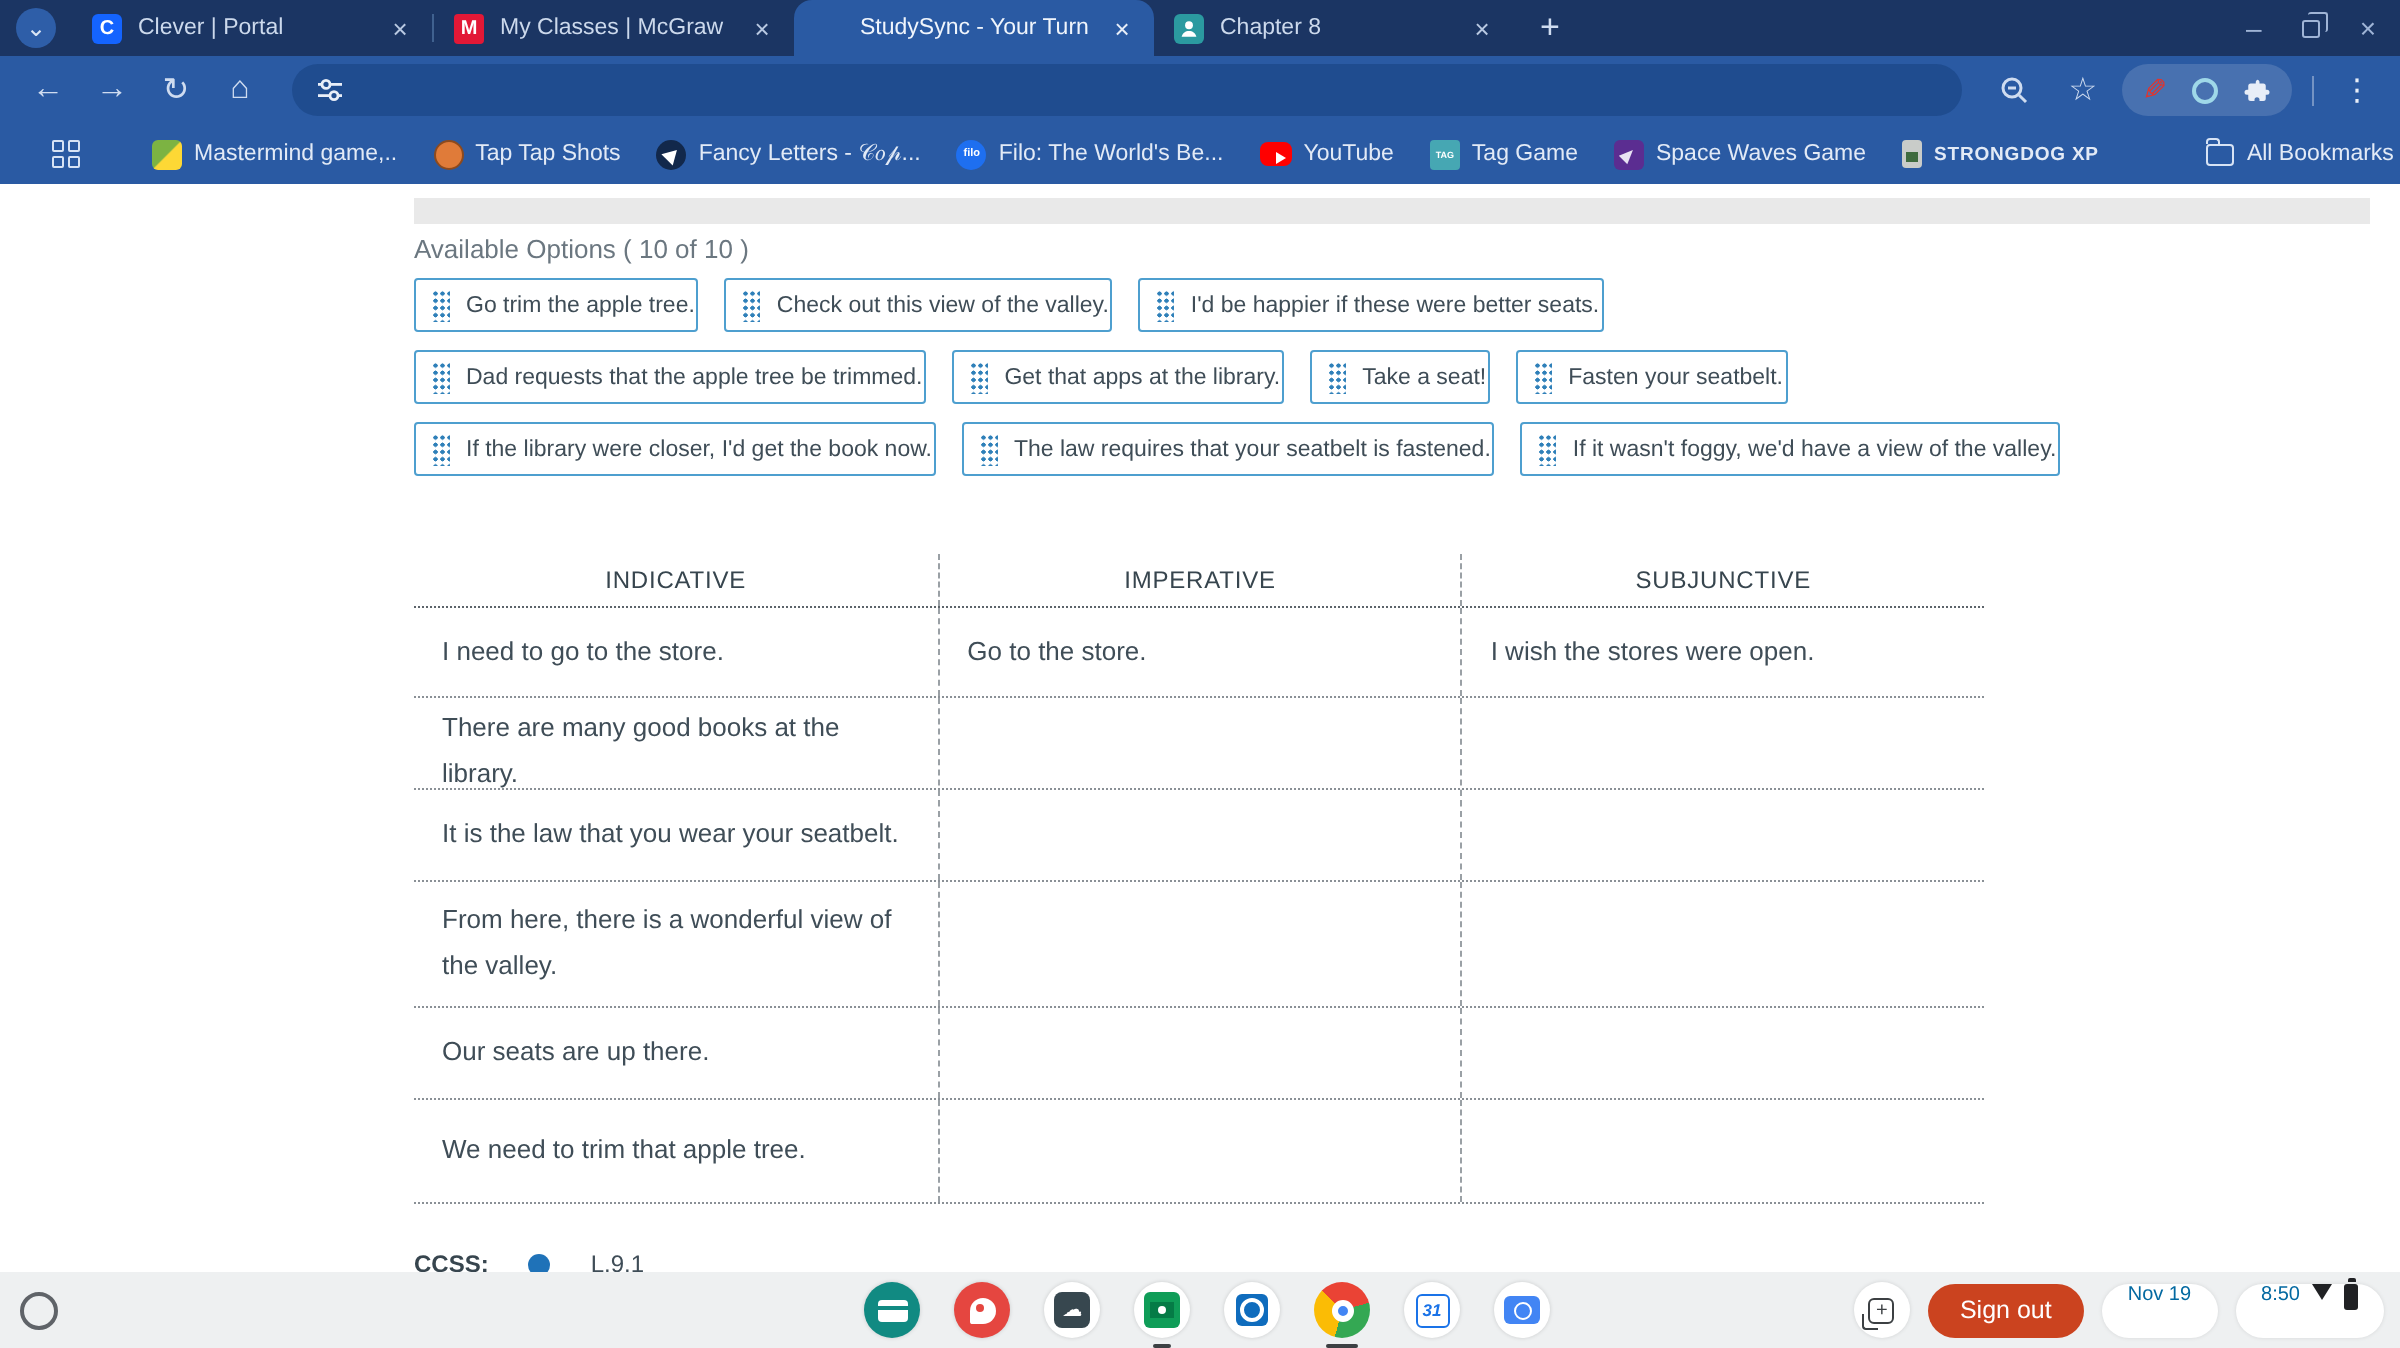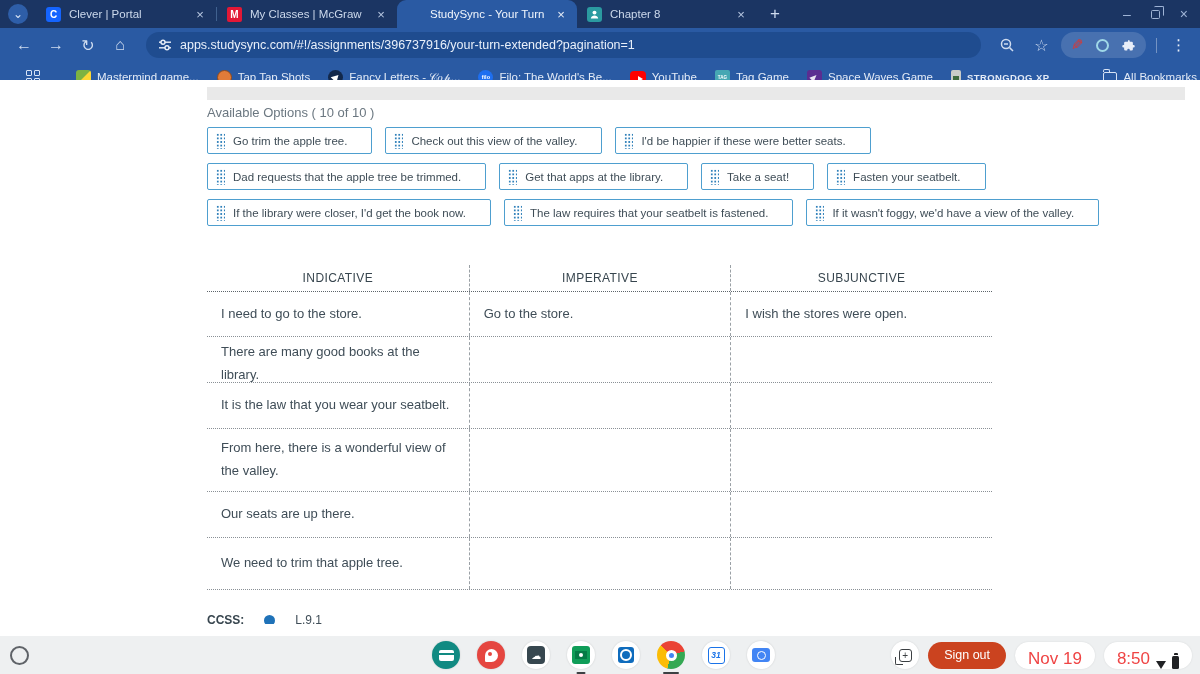--- a/index.html
+++ b/index.html
@@ -61,26 +61,26 @@
   .bmi-tag { border-radius:2px; background:#46a7b3; color:#fff; font-size:4.5px; font-weight:bold; }
   .bmi-sw { border-radius:3px; background:#5b2d91; }
   .bmi-sw b { width:0; height:0; border-left:3px solid transparent; border-right:3px solid transparent; border-bottom:7px solid #e8e2f2; transform:rotate(45deg); display:block; }
   .bmi-sd { border-radius:2px; background:#c9ccc9; width:10px; height:14px; }
   .bmi-sd b { display:block; width:6px; height:5px; margin:2px auto 0; background:#3f6b3f; }
   .bm-strong { font-size:9.5px; font-weight:bold; letter-spacing:.4px; }
   .folder { width:14px; height:11px; border:1.4px solid #d7e3f5; border-radius:2px; position:relative; }
   .folder::before { content:""; position:absolute; top:-3.5px; left:-1px; width:5px; height:2px; border:1.4px solid #d7e3f5; border-bottom:none; border-radius:2px 2px 0 0; }
 
   
-  .content { position:absolute; top:80px; left:0; right:0; height:544px; background:#fff; overflow:hidden; }
+  .content { position:absolute; top:92px; left:0; right:0; height:544px; background:#fff; overflow:hidden; }
   .graybar { position:absolute; top:7px; left:207px; right:15px; height:13px; background:#e9e9e9; }
   .avail { position:absolute; top:25px; left:207px; color:#6b7780; font-size:13px; }
   .chips { position:absolute; top:47px; left:207px; }
   .chiprow { display:flex; gap:13px; margin-bottom:9px; }
-  .chip { display:flex; align-items:center; gap:8px; height:27px; border:1px solid #4e9fcf; border-radius:2px; background:#fff; padding:0 24px 0 8px; cursor:grab; }
+  .chip { display:flex; align-items:center; gap:8px; height:27px; border:1px solid #4e9fcf; border-radius:2px; background:#fff; padding:0 1px 0 8px; cursor:grab; }
   .handle { width:9px; height:16px; background-image:radial-gradient(#2f80b9 1px, transparent 1.2px); background-size:3.5px 3.6px; }
   .chip span.lbl { color:#3f4d57; font-size:11.5px; white-space:nowrap; }
 
   .ttable { position:absolute; top:185px; left:207px; width:785px; }
   .thead, .trow { display:grid; grid-template-columns:1fr 1fr 1fr; }
   .thead { height:27px; border-bottom:1.5px dotted #5c646a; }
   .th { display:flex; align-items:center; justify-content:center; font-weight:normal; font-size:12px; letter-spacing:.4px; color:#37454e; }
   .th + .th, .td + .td { border-left:1px dashed #9aa0a5; }
   .trow { border-bottom:1.5px dotted #8a9096; }
   .td { display:flex; align-items:center; padding:4px 14px; color:#3f4d57; font-size:13px; line-height:1.75; }
@@ -112,21 +112,21 @@
   .a-chrome i { width:11px; height:11px; background:#4285f4; border:3.5px solid #fff; border-radius:50%; display:block; }
   .a-cal i { width:17px; height:17px; background:#fff; border:1.5px solid #1a73e8; border-radius:3px; color:#1a73e8; font-size:8.5px; font-weight:bold; display:flex; align-items:center; justify-content:center; }
   .a-cam i { width:18px; height:14px; background:#4285f4; border-radius:3px; display:flex; align-items:center; justify-content:center; }
   .a-cam i::after { content:""; width:7px; height:7px; border:1.8px solid #fff; border-radius:50%; }
 
   .status { position:absolute; right:8px; display:flex; align-items:center; gap:9px; }
   .capbtn { width:28px; height:28px; border-radius:50%; background:#fff; display:flex; align-items:center; justify-content:center; cursor:pointer; box-shadow:0 0 2px rgba(0,0,0,.12); }
   .cap { position:relative; width:13px; height:13px; border:1.6px solid #3c4043; border-radius:3px; display:flex; align-items:center; justify-content:center; font-size:10px; color:#3c4043; }
   .cap::before { content:""; position:absolute; left:-4.5px; bottom:-4.5px; width:7px; height:7px; border-left:1.6px solid #3c4043; border-bottom:1.6px solid #3c4043; border-radius:0 0 0 2px; }
   .signout { height:27px; border-radius:14px; background:#cb431f; color:#fff; font-size:12.5px; display:flex; align-items:center; padding:0 16px; cursor:pointer; border:none; }
-  .pill { height:27px; border-radius:14px; background:#fff; color:#ef4444; font-size:17px; display:flex; align-items:flex-end; padding:0 13px; gap:6px; cursor:pointer; box-shadow:0 0 2px rgba(0,0,0,.1); }
+  .pill { height:27px; border-radius:14px; background:#fff; color:#0369a1; font-size:10px; display:flex; align-items:flex-start; padding:0 13px; gap:6px; cursor:pointer; box-shadow:0 0 2px rgba(0,0,0,.1); }
   .wifi { width:0; height:0; border-left:5.5px solid transparent; border-right:5.5px solid transparent; border-top:8px solid #202124; }
   .batt { position:relative; width:7px; height:13px; background:#202124; border-radius:1.5px; }
   .batt::before { content:""; position:absolute; top:-2.5px; left:1.5px; width:4px; height:2px; background:#202124; border-radius:1px 1px 0 0; }
 </style>
 </head>
 <body>
 
 <div class="stage">
 
   <div class="titlebar">
@@ -194,21 +194,20 @@
         <span>⌂</span>
       </div>
 
     <div class="urlpill">
       <svg width="14" height="14" viewBox="0 0 14 14">
           <line x1="1" y1="4.2" x2="13" y2="4.2" stroke="#e8eef8" stroke-width="1.4"></line>
           <circle cx="5" cy="4.2" r="2" fill="#1f4c8f" stroke="#e8eef8" stroke-width="1.4"></circle>
           <line x1="1" y1="9.8" x2="13" y2="9.8" stroke="#e8eef8" stroke-width="1.4"></line>
           <circle cx="9" cy="9.8" r="2" fill="#1f4c8f" stroke="#e8eef8" stroke-width="1.4"></circle>
         </svg>
-      <span class="urltext">apps.studysync.com/#!/assignments/396737916/your-turn-extended?pagination=1</span>
     </div>
 
     <div class="tool-right">
       <div class="nav-ic">
         <svg width="16" height="16" viewBox="0 0 16 16">
             <circle cx="7" cy="7" r="4.5" fill="none" stroke="#cfdcf0" stroke-width="1.5"></circle>
             <line x1="5" y1="7" x2="9" y2="7" stroke="#cfdcf0" stroke-width="1.5"></line>
             <line x1="10.6" y1="10.6" x2="14" y2="14" stroke="#cfdcf0" stroke-width="1.5"></line>
           </svg>
       </div>

